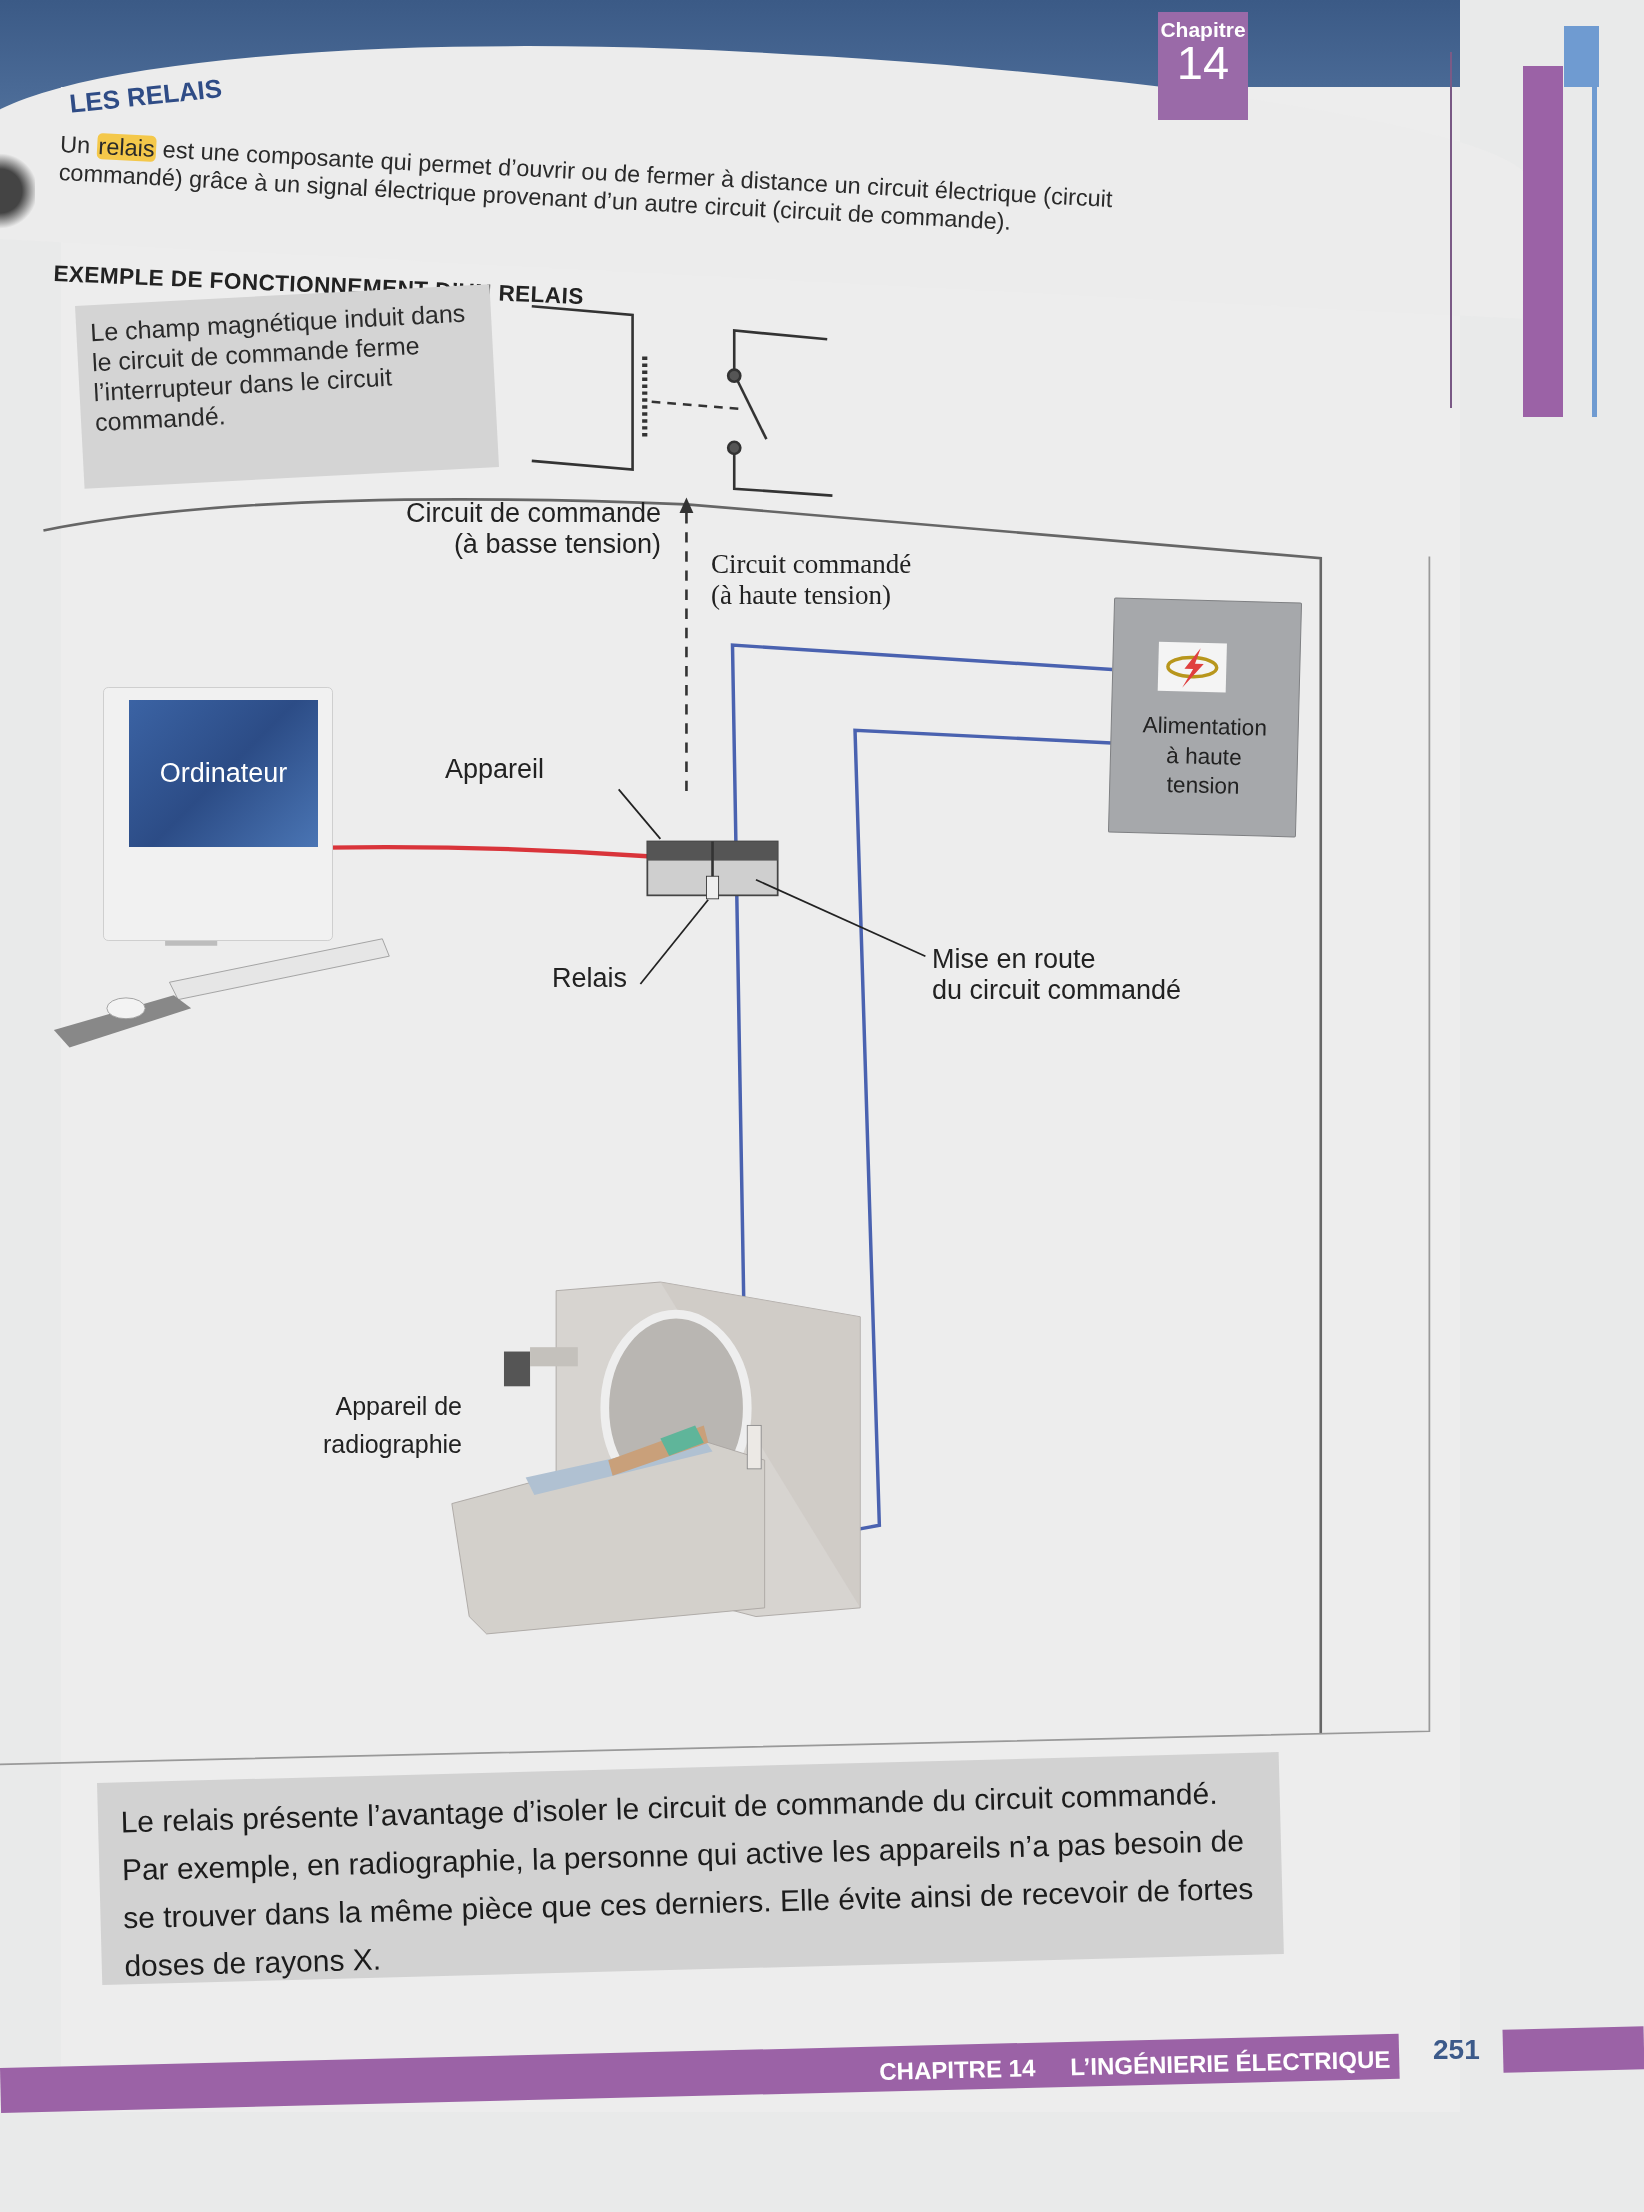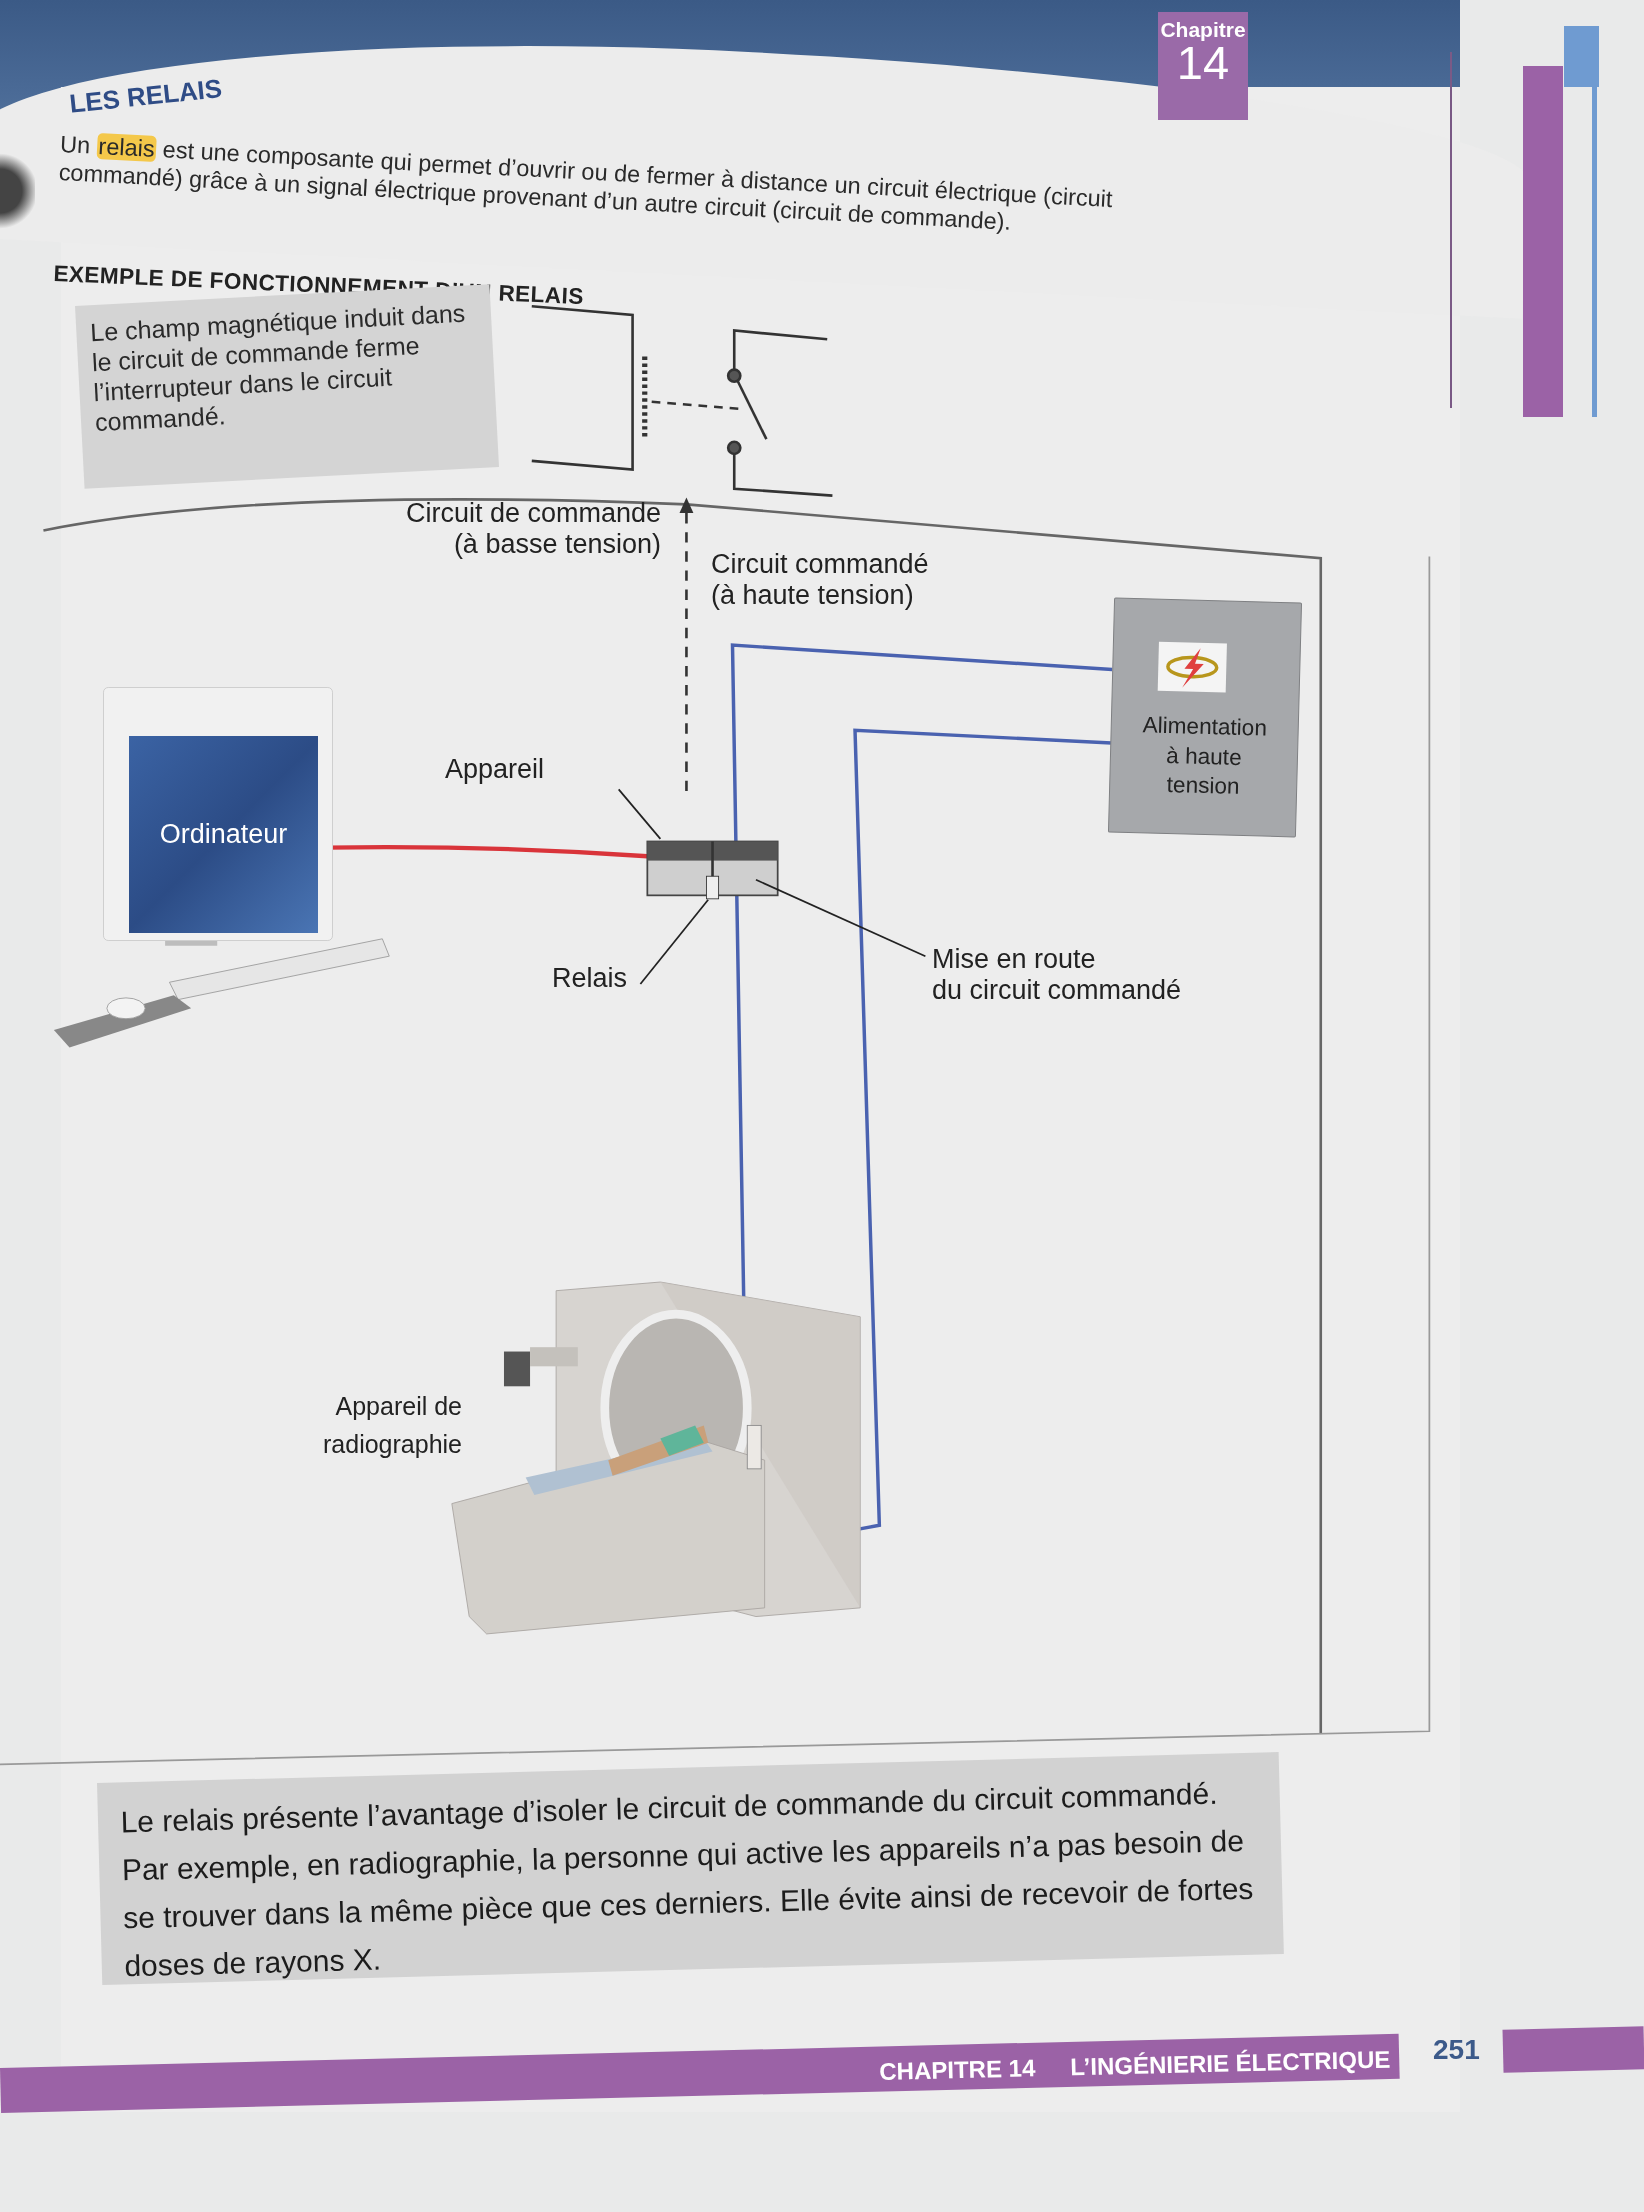--- a/index.html
+++ b/index.html
@@ -55,21 +55,21 @@
   .callout {
     left:75px; top:306px; width:415px; height:183px;
     background:#d4d4d4; padding:12px 14px; box-sizing:border-box;
     font-size:25px; line-height:30px;
     transform:rotate(-3deg); transform-origin:left top;
   }
   svg.diagram { left:0; top:0; }
 
   .lbl-text { font-size:27px; line-height:31px; color:#222; }
   .ord-screen {
-    left:129px; top:736px; width:189px; height:197px;
+    left:129px; top:700px; width:189px; height:147px;
     background:linear-gradient(135deg,#3b63a4 0%,#2c4c86 50%,#4a75b4 100%);
     color:#fff; font-size:27px;
     display:flex; align-items:center; justify-content:center;
   }
   .ord-bezel {
     left:103px; top:687px; width:228px; height:252px;
     background:#f1f1f1; border:1.7px solid #cfcfcf; border-radius:5.2px;
   }
   .power-box {
     left:1111px; top:600px; width:186px; height:233px;
@@ -185,21 +185,21 @@
     <rect x="580" y="1555" width="30" height="40" fill="#555"></rect>
     <rect x="610" y="1550" width="55" height="22" fill="#c4c1bc"></rect>
     <rect x="860" y="1640" width="16" height="50" fill="#ece9e5" stroke="#888"></rect>
   </g>
 </svg>
 
 <div class="abs lbl-text" style="left:355px;top:498px;text-align:right;width:306px;">
   <div>Circuit de commande</div>
   <div>(à basse tension)</div>
 </div>
-<div class="abs lbl-text" style="left:711px;top:549px;">
+<div class="abs lbl-text" style="left:711px;top:549px;font-family:Liberation Serif, serif;">
   <div>Circuit commandé</div>
   <div>(à haute tension)</div>
 </div>
 
 <div class="abs ord-bezel"></div>
 <div class="abs ord-screen">Ordinateur</div>
 
 <div class="abs lbl-text" style="left:445px;top:754px;">Appareil</div>
 <div class="abs lbl-text" style="left:552px;top:963px;">Relais</div>
 

